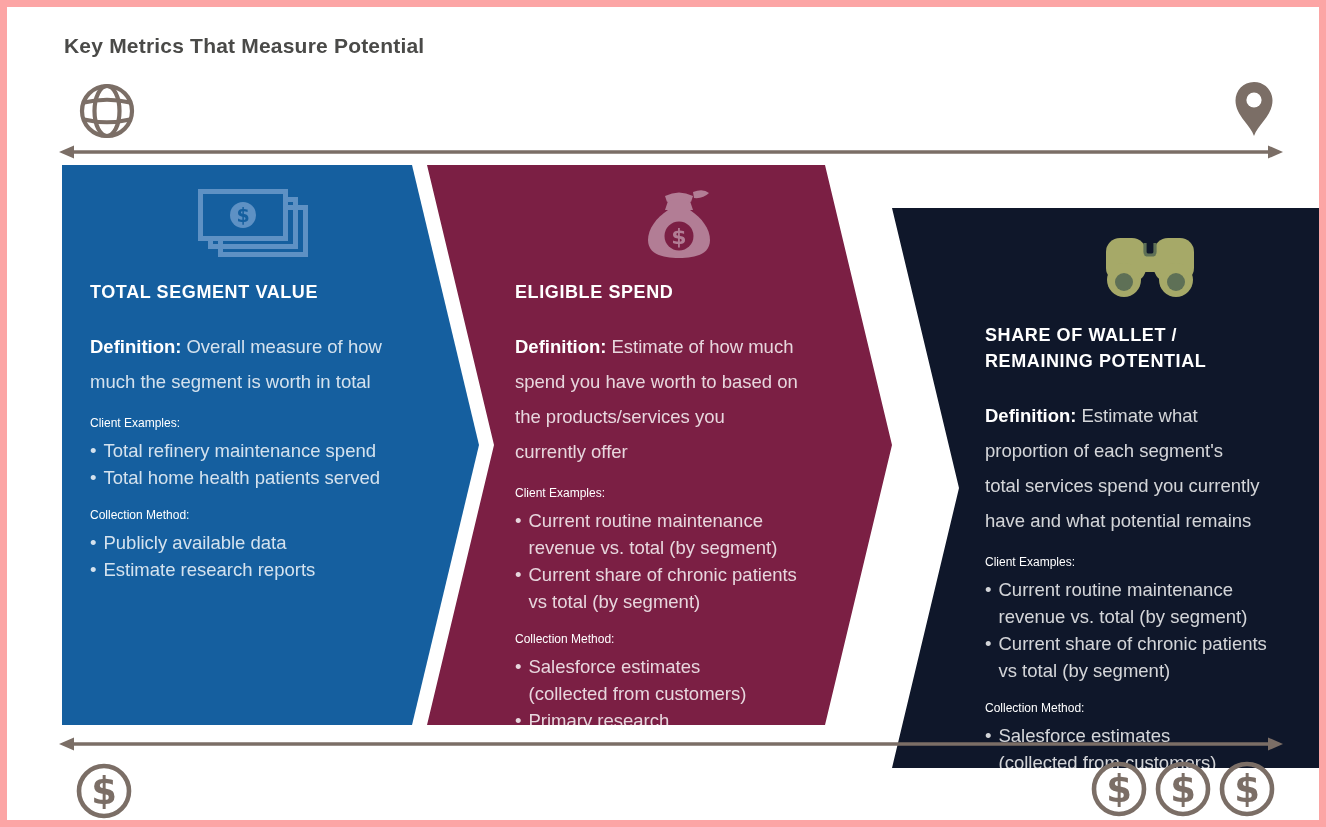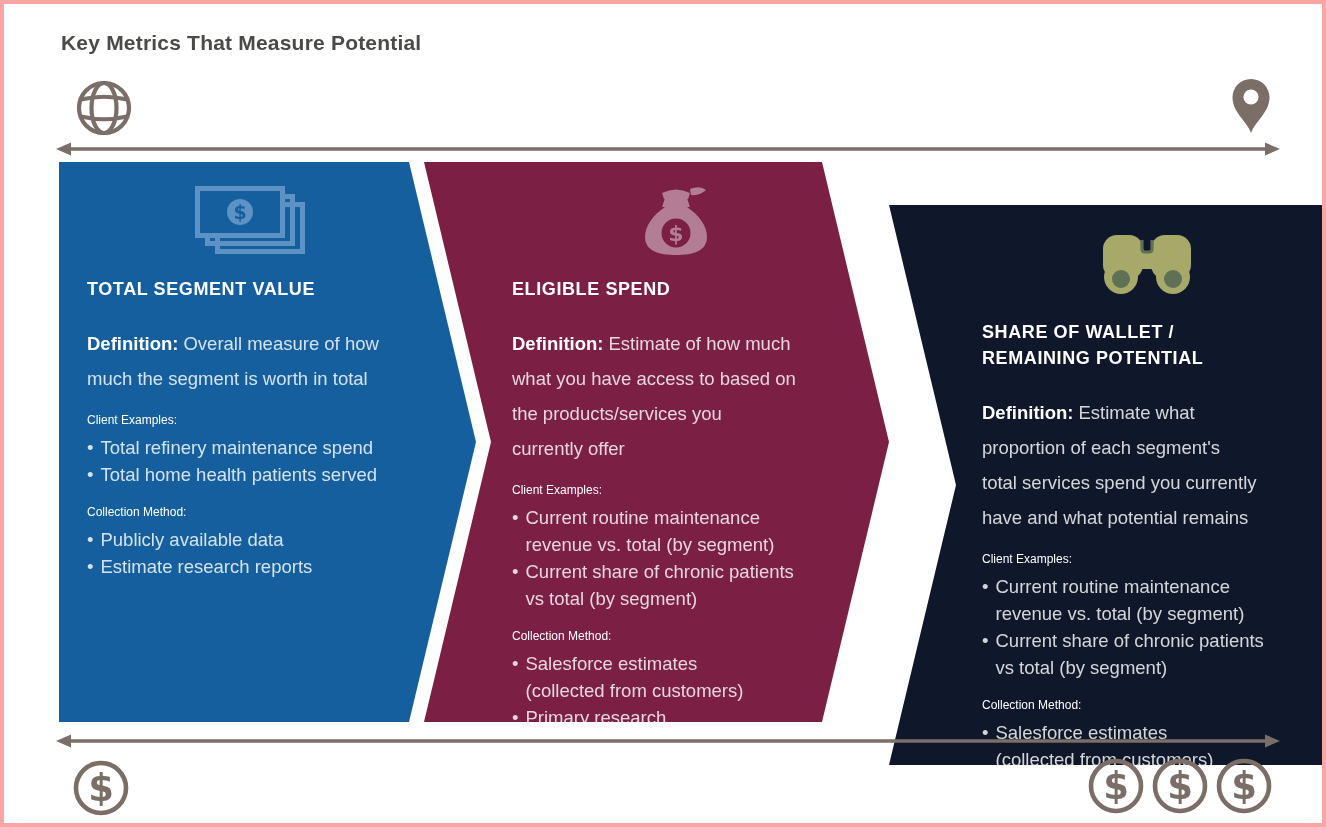--- a/index.html
+++ b/index.html
@@ -1,18 +1,18 @@
 <!DOCTYPE html>
 <html><head>
 <meta charset="utf-8">
 <style>
   html,body{margin:0;padding:0;background:#fff;}
   .canvas{
     position:relative;width:1326px;height:827px;box-sizing:border-box;
-    border:4px solid #fca5a5;background:#ffffff;overflow:hidden;
+    border:7px solid #fca5a5;background:#ffffff;overflow:hidden;
     font-family:"Liberation Sans", sans-serif;
   }
   .page-title{
     position:absolute;left:57px;top:27px;margin:0;
     font-size:21px;font-weight:bold;color:#4a4a48;letter-spacing:.2px;
   }
   .abs{position:absolute;}
   
   .panel{position:absolute;top:158px;height:560px;}
   .panel-blue{left:55px;width:417px;background:#155f9f;
@@ -115,21 +115,21 @@
             <path d="M28 10 L48 10 L52 22 L24 22 Z"></path>
             <path d="M24 8 Q38 1 52 8 L50 14 Q38 8 26 14 Z"></path>
             <path d="M52 4 Q62 0 68 5 Q62 11 53 10 Z"></path>
           </g>
           <circle cx="38" cy="48" r="14.5" fill="#7b1f44"></circle>
           <text x="38" y="56" text-anchor="middle" font-size="22" font-weight="bold" fill="#b27d95" font-family="DejaVu Sans, sans-serif">$</text>
         </svg>
       </div>
       <h2 class="panel-title">ELIGIBLE SPEND</h2>
       <p class="def"><span class="lbl">Definition:</span><span class="pre">Estimate of how much
-what you have access to based on
+spend you have worth to based on
 the products/services you
 currently offer</span></p>
       <h3 class="sec-h">Client Examples:</h3>
       <ul class="blist">
         <li>
             <span class="dot">•</span>
             <span class="pre">Current routine maintenance
 revenue  vs. total (by segment)</span>
           </li>
         <li>

